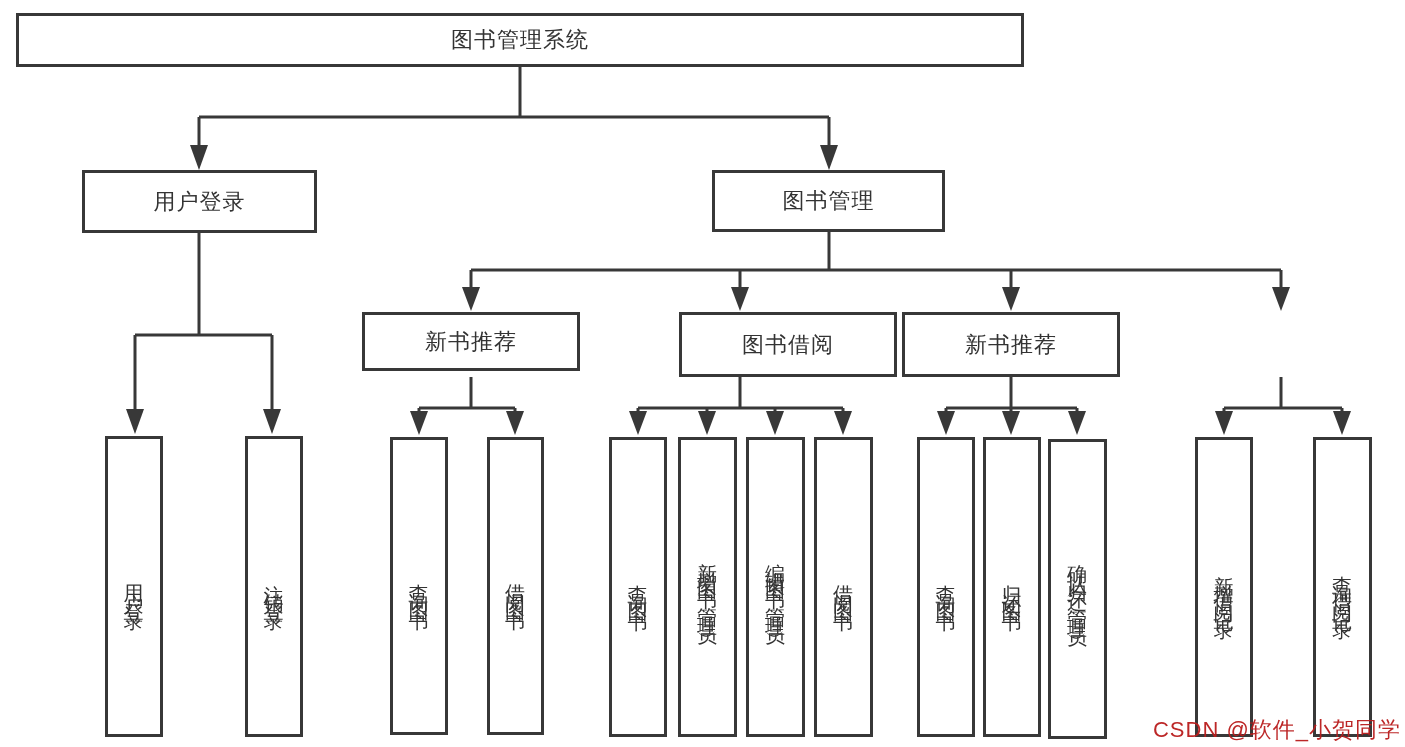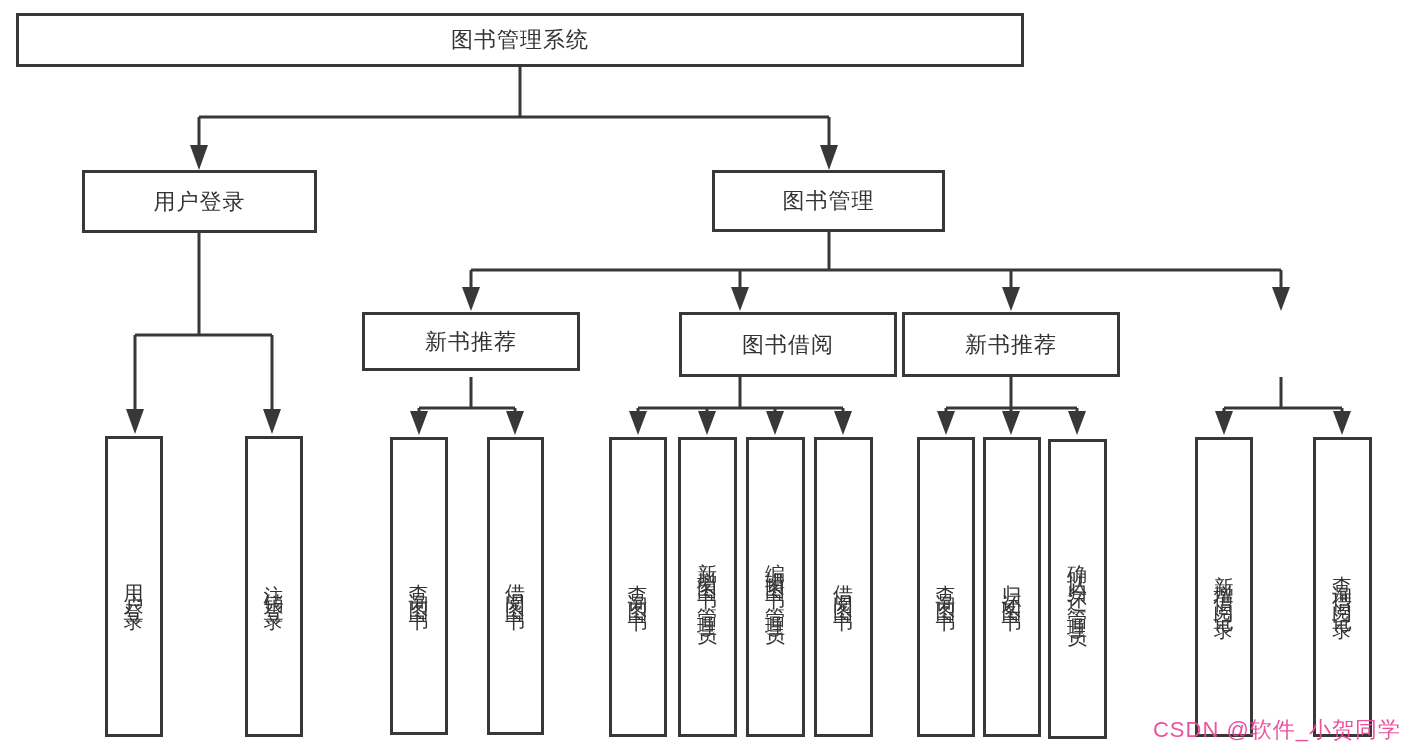--- a/index.html
+++ b/index.html
@@ -43,21 +43,21 @@
     letter-spacing: 9px;
     line-height: 1;
     color: #333333;
   }
   .watermark {
     position: absolute;
     right: 4px;
     bottom: 2px;
     z-index: 3;
     font-size: 22px;
-    color: #ec4899;
+    color: #b91c1c;
     opacity: 0.95;
     letter-spacing: 1px;
     white-space: nowrap;
   }
 </style>
 </head>
 <body>
 
 <div id="stage">
 

